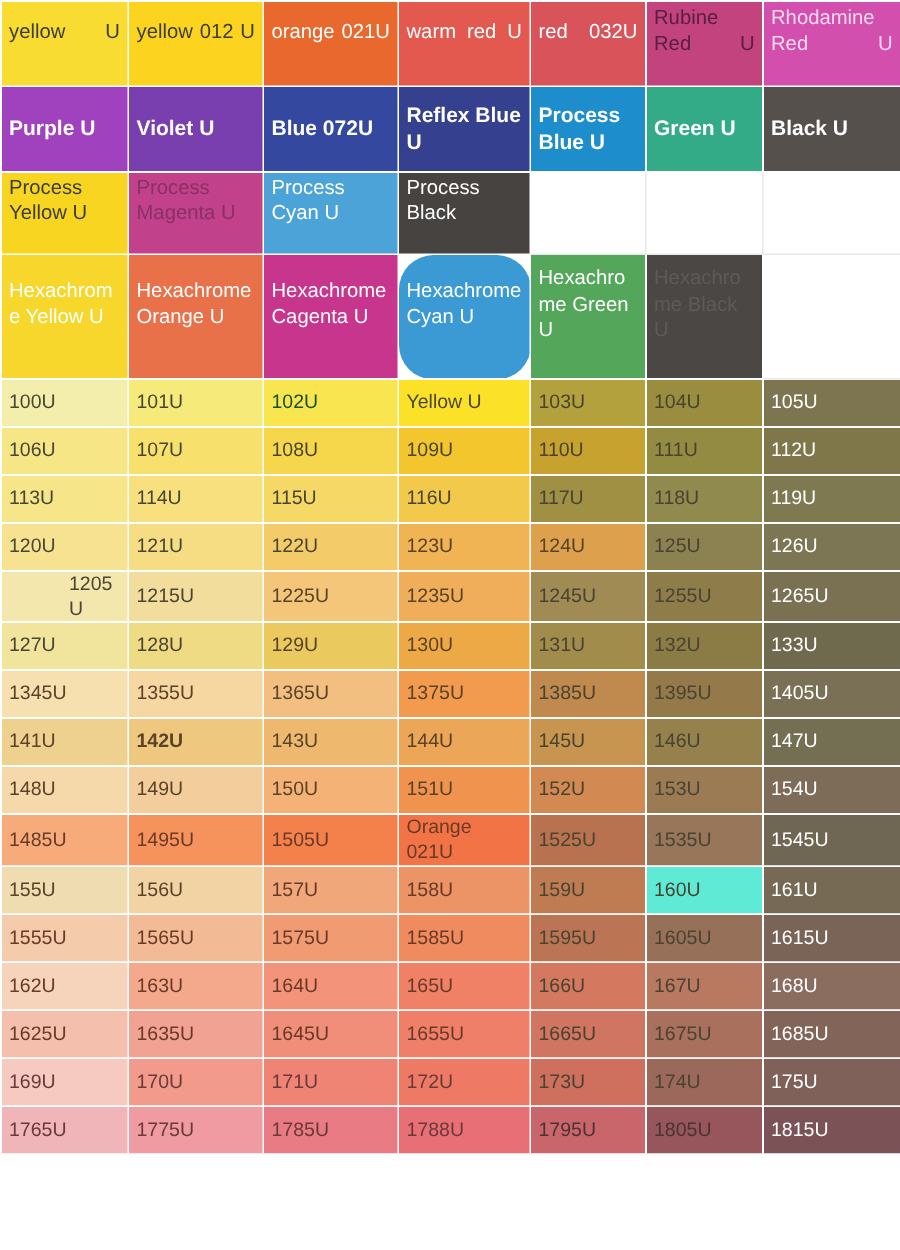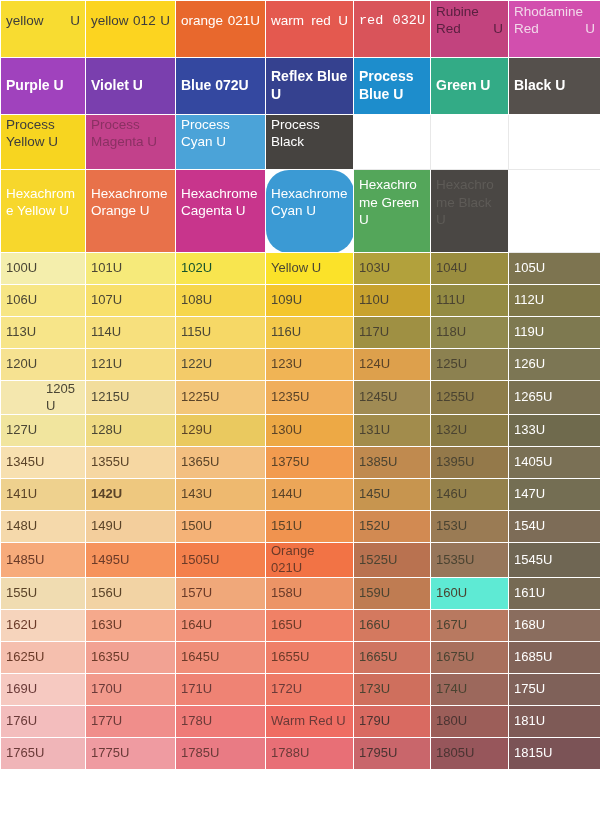--- a/index.html
+++ b/index.html
@@ -71,21 +71,21 @@
       <col class="c4">
       <col class="c5">
       <col class="c6">
   </colgroup>
   <tbody id="chart-body">
       <tr class="head">
         <td style="background: rgb(248, 220, 49); color: rgb(61, 61, 61);"><span class="jt">yellow U</span></td>
         <td style="background: rgb(252, 212, 32); color: rgb(61, 61, 61);"><span class="jt">yellow 012 U</span></td>
         <td style="background: rgb(232, 104, 45); color: rgb(255, 255, 255);"><span class="jt">orange 021U</span></td>
         <td style="background: rgb(228, 89, 79); color: rgb(255, 255, 255);"><span class="jt">warm red U</span></td>
-        <td style="background: rgb(217, 84, 90); color: rgb(255, 255, 255); font-family: Liberation Mono, monospace;"><span class="jt">red 032U</span></td>
+        <td style="background: rgb(217, 84, 90); color: rgb(255, 255, 255);"><span class="jt">red 032U</span></td>
         <td style="background: rgb(194, 67, 126); color: rgb(90, 32, 64);"><span class="jt">Rubine Red U</span></td>
         <td style="background: rgb(210, 79, 174); color: rgb(242, 216, 234);"><span class="jt">Rhodamine Red U</span></td>
       </tr>
       <tr class="head2">
         <td style="background: rgb(160, 66, 189); color: rgb(255, 255, 255);">Purple U</td>
         <td style="background: rgb(122, 63, 174); color: rgb(255, 255, 255);">Violet U</td>
         <td style="background: rgb(52, 72, 160); color: rgb(255, 255, 255);">Blue 072U</td>
         <td style="background: rgb(53, 65, 143); color: rgb(255, 255, 255);">Reflex Blue U</td>
         <td style="background: rgb(29, 141, 204); color: rgb(255, 255, 255);">Process Blue U</td>
         <td style="background: rgb(51, 171, 134); color: rgb(255, 255, 255);">Green U</td>
@@ -202,20 +202,29 @@
       <tr class="num">
         <td style="background: rgb(240, 220, 177); color: rgb(90, 67, 40);">155U</td>
         <td style="background: rgb(242, 211, 164); color: rgb(90, 67, 40);">156U</td>
         <td style="background: rgb(240, 168, 122); color: rgb(106, 58, 40);">157U</td>
         <td style="background: rgb(236, 148, 102); color: rgb(106, 58, 40);">158U</td>
         <td style="background: rgb(191, 124, 82); color: rgb(74, 67, 49);">159U</td>
         <td style="background: #5eead4; color: rgb(74, 67, 49);">160U</td>
         <td style="background: rgb(118, 106, 84); color: rgb(255, 255, 255);">161U</td>
       </tr>
       <tr class="num">
+        <td style="background: rgb(244, 203, 171); color: rgb(106, 58, 40);">1555U</td>
+        <td style="background: rgb(243, 187, 149); color: rgb(106, 58, 40);">1565U</td>
+        <td style="background: rgb(241, 155, 115); color: rgb(106, 58, 40);">1575U</td>
+        <td style="background: rgb(240, 139, 95); color: rgb(106, 58, 40);">1585U</td>
+        <td style="background: rgb(188, 117, 84); color: rgb(74, 67, 49);">1595U</td>
+        <td style="background: rgb(151, 112, 90); color: rgb(74, 67, 49);">1605U</td>
+        <td style="background: rgb(122, 99, 87); color: rgb(255, 255, 255);">1615U</td>
+      </tr>
+      <tr class="num">
         <td style="background: rgb(246, 212, 188); color: rgb(106, 58, 40);">162U</td>
         <td style="background: rgb(245, 169, 140); color: rgb(106, 58, 40);">163U</td>
         <td style="background: rgb(242, 147, 122); color: rgb(106, 58, 40);">164U</td>
         <td style="background: rgb(240, 129, 102); color: rgb(106, 58, 40);">165U</td>
         <td style="background: rgb(212, 121, 95); color: rgb(74, 67, 49);">166U</td>
         <td style="background: rgb(184, 121, 96); color: rgb(74, 67, 49);">167U</td>
         <td style="background: rgb(138, 109, 94); color: rgb(255, 255, 255);">168U</td>
       </tr>
       <tr class="num">
         <td style="background: rgb(245, 191, 174); color: rgb(106, 58, 40);">1625U</td>
@@ -229,29 +238,20 @@
       <tr class="num">
         <td style="background: rgb(246, 201, 193); color: rgb(106, 58, 56);">169U</td>
         <td style="background: rgb(242, 154, 140); color: rgb(106, 58, 56);">170U</td>
         <td style="background: rgb(239, 131, 116); color: rgb(106, 58, 56);">171U</td>
         <td style="background: rgb(238, 122, 102); color: rgb(106, 58, 56);">172U</td>
         <td style="background: rgb(207, 111, 93); color: rgb(74, 67, 49);">173U</td>
         <td style="background: rgb(156, 104, 92); color: rgb(74, 67, 49);">174U</td>
         <td style="background: rgb(127, 97, 89); color: rgb(255, 255, 255);">175U</td>
       </tr>
       <tr class="num">
-        <td style="background: rgb(243, 189, 189); color: rgb(106, 58, 56);">176U</td>
-        <td style="background: rgb(240, 142, 139); color: rgb(106, 58, 56);">177U</td>
-        <td style="background: rgb(239, 123, 120); color: rgb(106, 58, 56);">178U</td>
-        <td style="background: rgb(239, 109, 99); color: rgb(106, 58, 56);">Warm Red U</td>
-        <td style="background: rgb(217, 106, 97); color: rgb(74, 51, 49);">179U</td>
-        <td style="background: rgb(156, 94, 89); color: rgb(74, 51, 49);">180U</td>
-        <td style="background: rgb(126, 90, 86); color: rgb(255, 255, 255);">181U</td>
-      </tr>
-      <tr class="num">
         <td style="background: rgb(240, 181, 184); color: rgb(106, 58, 56);">1765U</td>
         <td style="background: rgb(239, 155, 161); color: rgb(106, 58, 56);">1775U</td>
         <td style="background: rgb(233, 123, 132); color: rgb(106, 58, 56);">1785U</td>
         <td style="background: rgb(232, 111, 118); color: rgb(106, 58, 56);">1788U</td>
         <td style="background: rgb(201, 102, 107); color: rgb(74, 51, 49);">1795U</td>
         <td style="background: rgb(151, 86, 91); color: rgb(74, 51, 49);">1805U</td>
         <td style="background: rgb(123, 83, 86); color: rgb(255, 255, 255);">1815U</td>
       </tr>
     </tbody>
 </table>

